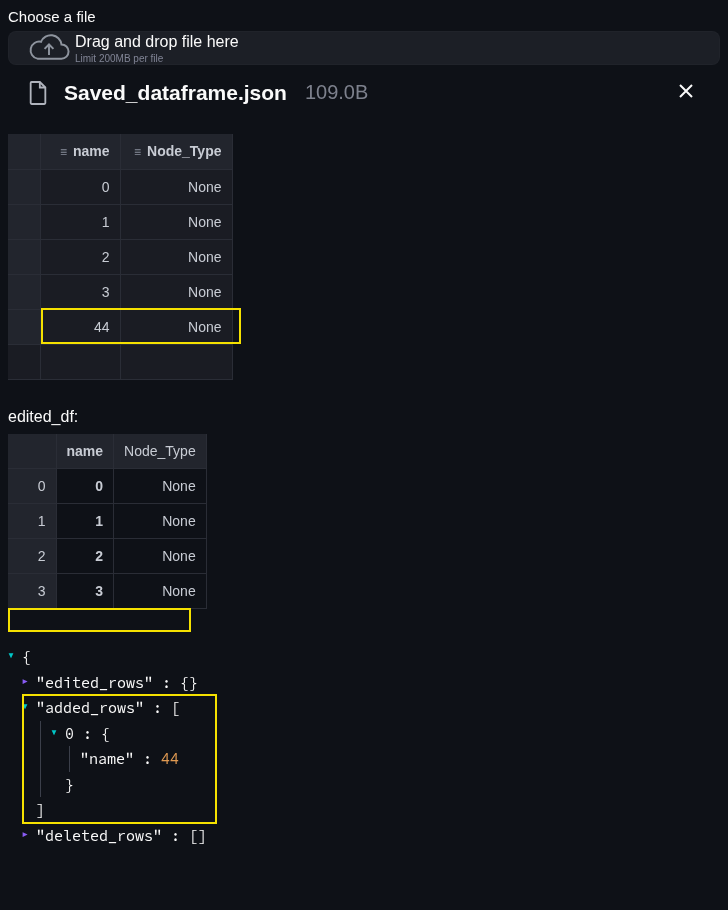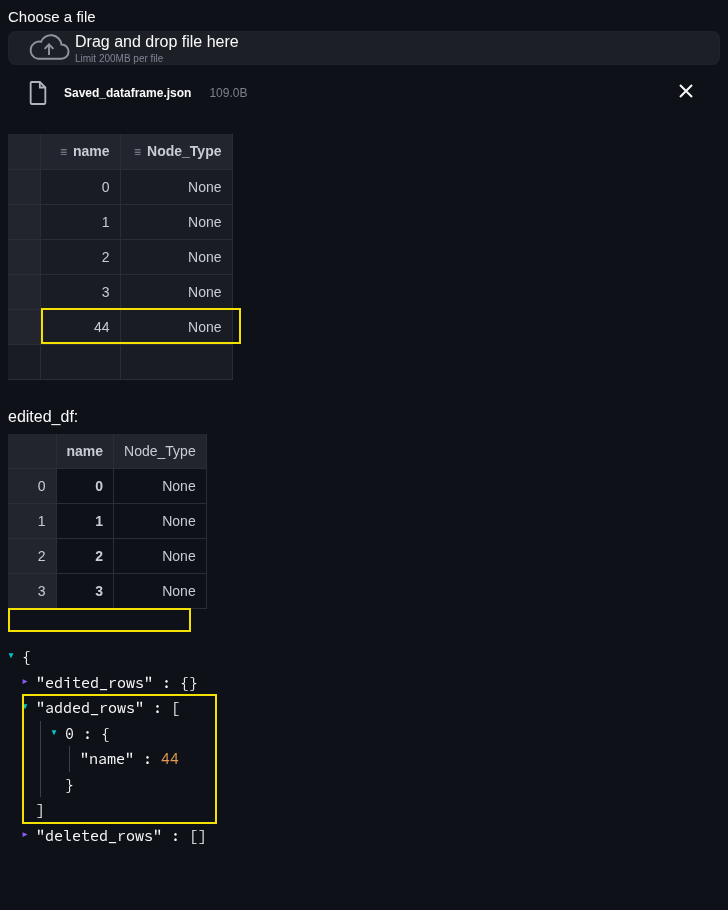--- a/index.html
+++ b/index.html
@@ -40,22 +40,22 @@
     border-radius: 6px;
     font-size: 16px;
     cursor: pointer;
   }
 
   .file-row {
     display: flex; align-items: center; gap: 14px;
     padding: 12px 18px 4px 18px;
   }
   .file-icon { color: #b0b4bd; width: 24px; height: 28px; display:flex; align-items:center; justify-content:center; }
-  .file-name { font-size: 12px; font-weight: 600; }
-  .file-size { color: #7d818d; font-size: 12px; margin-left: 4px; }
+  .file-name { font-size: 21px; font-weight: 600; }
+  .file-size { color: #7d818d; font-size: 20px; margin-left: 4px; }
   .file-spacer { flex: 1; }
   .close-btn { color: #fafafa; font-size: 20px; cursor: pointer; padding: 4px 8px; }
 
   
   .table-wrap { margin-top: 22px; }
   .data-table { border-collapse: collapse; background: #1a1c23; }
   .data-table th, .data-table td {
     border-right: 1px solid #2a2d36;
     border-bottom: 1px solid #2a2d36;
     height: 35px;

